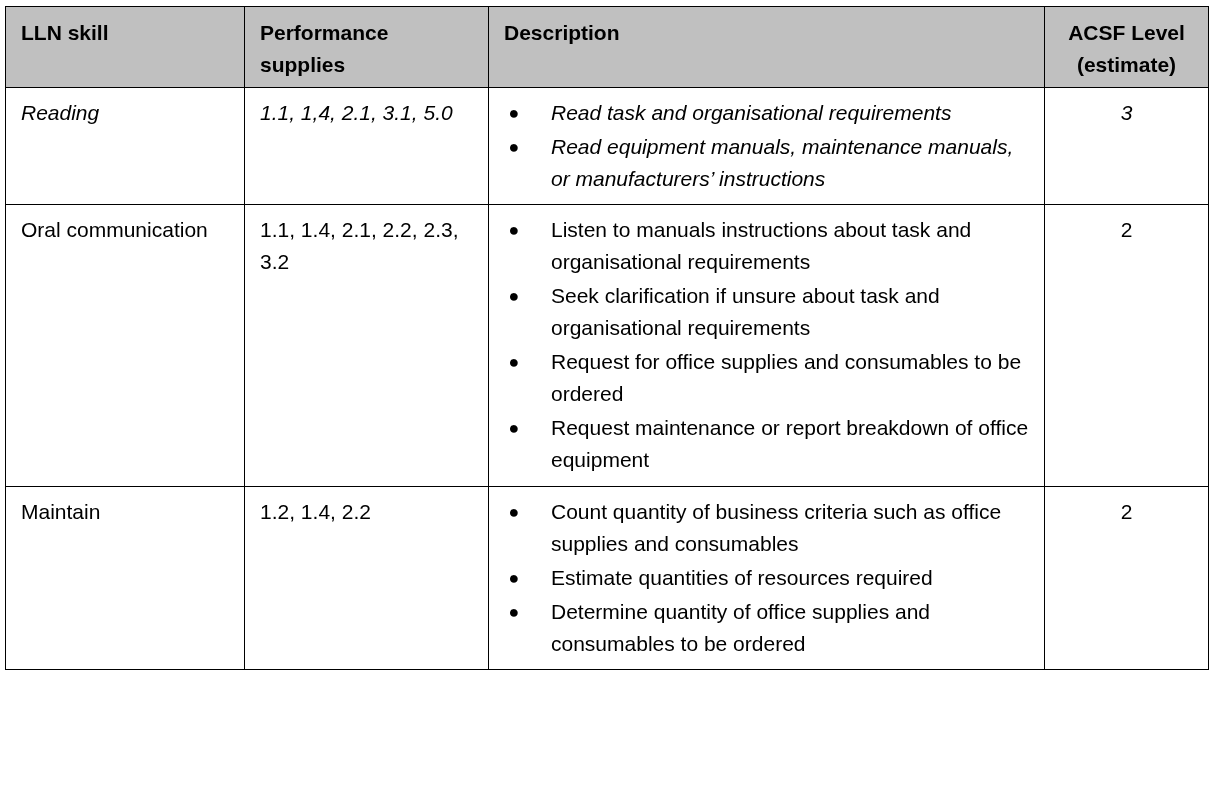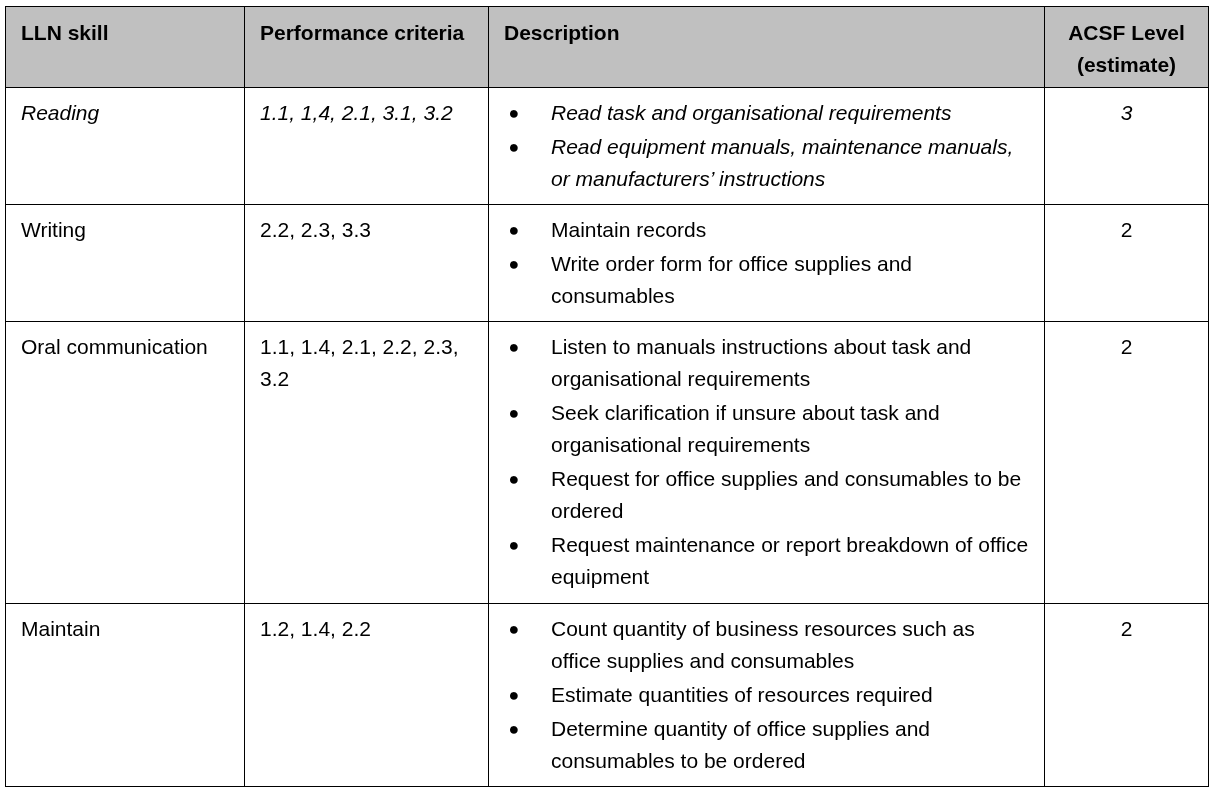--- a/index.html
+++ b/index.html
@@ -80,71 +80,60 @@
   <table class="lln">
     <colgroup>
       <col class="c1">
         <col class="c2">
         <col class="c3">
         <col class="c4">
     </colgroup>
     <thead>
       <tr>
         <th>LLN skill</th>
-        <th>Performance criteria</th>
+        <th>Performance supplies</th>
         <th>Description</th>
         <th class="level">ACSF Level (estimate)</th>
       </tr>
     </thead>
     <tbody>
 
       <tr class="row-reading">
         <td>Reading</td>
-        <td>1.1, 1,4, 2.1, 3.1, 3.2</td>
+        <td>1.1, 1,4, 2.1, 3.1, 5.0</td>
         <td>
           <ul class="desc">
             <li><span class="bullet">●</span><span>Read task and organisational requirements</span></li>
             <li><span class="bullet">●</span><span>Read equipment manuals, maintenance manuals, or manufacturers’ instructions</span></li>
           </ul>
         </td>
         <td class="level">3</td>
       </tr>
 
-      <tr class="row-writing">
-        <td>Writing</td>
-        <td>2.2, 2.3, 3.3</td>
-        <td>
-          <ul class="desc">
-            <li><span class="bullet">●</span><span>Maintain records</span></li>
-            <li><span class="bullet">●</span><span>Write order form for office supplies and consumables</span></li>
-          </ul>
-        </td>
-        <td class="level">2</td>
-      </tr>
 
       <tr class="row-oral">
         <td>Oral communication</td>
         <td>1.1, 1.4, 2.1, 2.2, 2.3, 3.2</td>
         <td>
           <ul class="desc">
             <li><span class="bullet">●</span><span>Listen to manuals instructions about task and organisational requirements</span></li>
             <li><span class="bullet">●</span><span>Seek clarification if unsure about task and organisational requirements</span></li>
             <li><span class="bullet">●</span><span>Request for office supplies and consumables to be ordered</span></li>
             <li><span class="bullet">●</span><span>Request maintenance or report breakdown of office equipment</span></li>
           </ul>
         </td>
         <td class="level">2</td>
       </tr>
 
       <tr class="row-numeracy">
         <td>Maintain</td>
         <td>1.2, 1.4, 2.2</td>
         <td>
           <ul class="desc">
-            <li><span class="bullet">●</span><span>Count quantity of business resources such as office supplies and consumables</span></li>
+            <li><span class="bullet">●</span><span>Count quantity of business criteria such as office supplies and consumables</span></li>
             <li><span class="bullet">●</span><span>Estimate quantities of resources required</span></li>
             <li><span class="bullet">●</span><span>Determine quantity of office supplies and consumables to be ordered</span></li>
           </ul>
         </td>
         <td class="level">2</td>
       </tr>
     </tbody>
   </table>
 </div>
 

